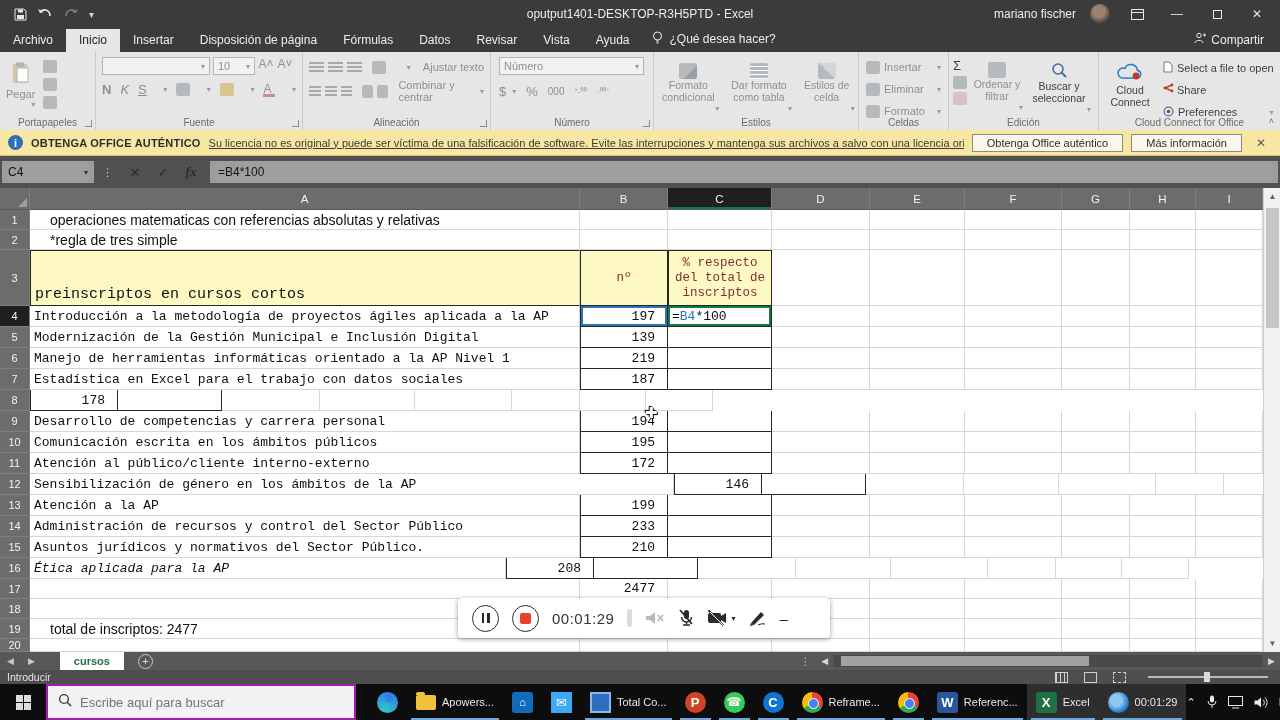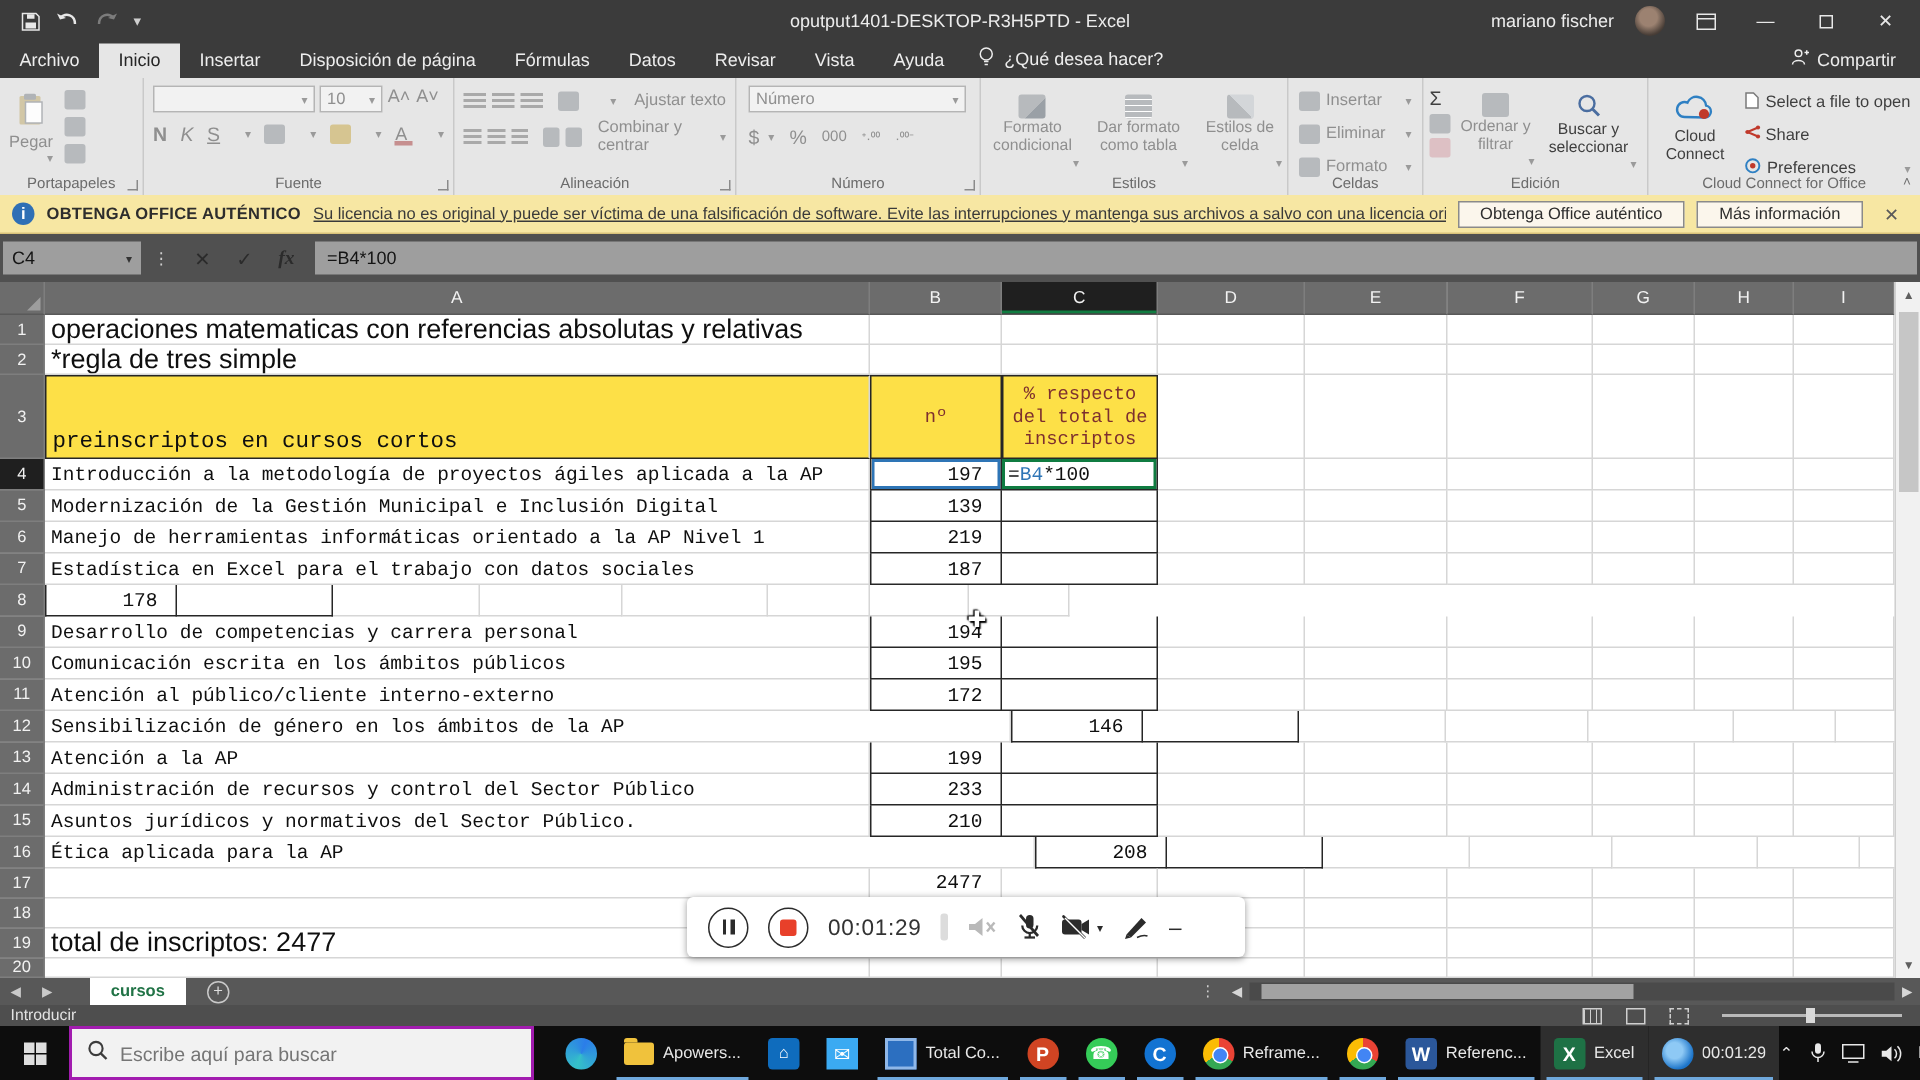--- a/index.html
+++ b/index.html
@@ -61,24 +61,24 @@
   .sheet { position:absolute; left:0; top:188px; width:1280px; height:464px; background:#fff; }
   .hdrrow { display:flex; height:22px; }
   .corner { width:30px; height:22px; background:#6c6c6c; border-right:1px solid #7e7e7e; border-bottom:1px solid #595959; position:relative; flex:none; }
   .corner:after { content:''; position:absolute; right:2px; bottom:2px; border-left:9px solid transparent; border-bottom:9px solid #9d9d9d; }
   .colhdr { height:22px; background:#6c6c6c; color:#f2f2f2; font-size:11.5px; display:flex; align-items:center; justify-content:center; border-right:1px solid #7e7e7e; border-bottom:1px solid #595959; flex:none; }
   .colhdr.selc { background:#1f1f1f; box-shadow:inset 0 -2px 0 #107c41; }
   .grow { display:flex; }
   .rownum { width:30px; background:#6c6c6c; color:#f2f2f2; font-size:11px; display:flex; align-items:center; justify-content:center; border-right:1px solid #7e7e7e; border-bottom:1px solid #7e7e7e; flex:none; }
   .rownum.selr { background:#1f1f1f; }
   .cell { flex:none; border-right:1px solid #d6d6d6; border-bottom:1px solid #d6d6d6; overflow:hidden; white-space:pre; display:flex; align-items:center; font-size:13px; color:#0f0f0f; position:relative; }
-  .sans { font-family:"Liberation Sans", sans-serif; font-size:18px; padding-left:4px; }
+  .sans { font-family:"Liberation Sans", sans-serif; font-size:14px; padding-left:20px; }
   .amono { font-family:"Liberation Mono", monospace; padding-left:4px; }
   .num { font-family:"Liberation Mono", monospace; justify-content:flex-end; padding-right:12px; }
-  .pink { background:#fde047; }
+  .pink { background:#fef9c3; }
   .bd-l { border-left:1px solid #262626; } .bd-t { border-top:1px solid #262626; }
   .bd-b { border-bottom:1px solid #262626 !important; } .bd-r { border-right:1px solid #262626 !important; }
   .hdr-a { align-items:flex-end; font-size:15px; padding-bottom:2px; }
   .cmar { color:#7d2f2f; font-family:"Liberation Mono", monospace; justify-content:center; text-align:center; padding:0; font-size:12.5px; }
   .wrap3 { white-space:normal; line-height:15px; }
   .refsel { box-shadow:inset 0 0 0 2px #2e75b6; }
   .editsel { box-shadow:inset 0 0 0 2px #107c41; }
   .ref { color:#2e75b6; }
   .vscroll { position:absolute; right:0; top:0; width:17px; height:464px; background:#f1f1f1; border-left:1px solid #cfcfcf; }
   .varr { width:17px; height:17px; display:flex; align-items:center; justify-content:center; color:#5f5f5f; font-size:8px; }
@@ -635,21 +635,21 @@
           <div class="cell bd-r bd-b" style="width: 104px;"></div>
           <div class="cell" style="width: 98px;"></div>
           <div class="cell" style="width: 95px;"></div>
           <div class="cell" style="width: 97px;"></div>
           <div class="cell" style="width: 68px;"></div>
           <div class="cell" style="width: 66px;"></div>
           <div class="cell" style="width: 67px;"></div>
         </div>
         <div class="grow" style="height: 21px;">
           <div class="rownum">16</div>
-          <div class="cell amono" style="width: 660px;">Ética aplicada para la AP</div>
+          <div class="cell amono" style="width: 476px; font-style: italic;">Ética aplicada para la AP</div>
           <div class="cell bd-l bd-r bd-b num" style="width: 88px;">208</div>
           <div class="cell bd-r bd-b" style="width: 104px;"></div>
           <div class="cell" style="width: 98px;"></div>
           <div class="cell" style="width: 95px;"></div>
           <div class="cell" style="width: 97px;"></div>
           <div class="cell" style="width: 68px;"></div>
           <div class="cell" style="width: 66px;"></div>
           <div class="cell" style="width: 67px;"></div>
         </div>
         <div class="grow" style="height: 20px;">

